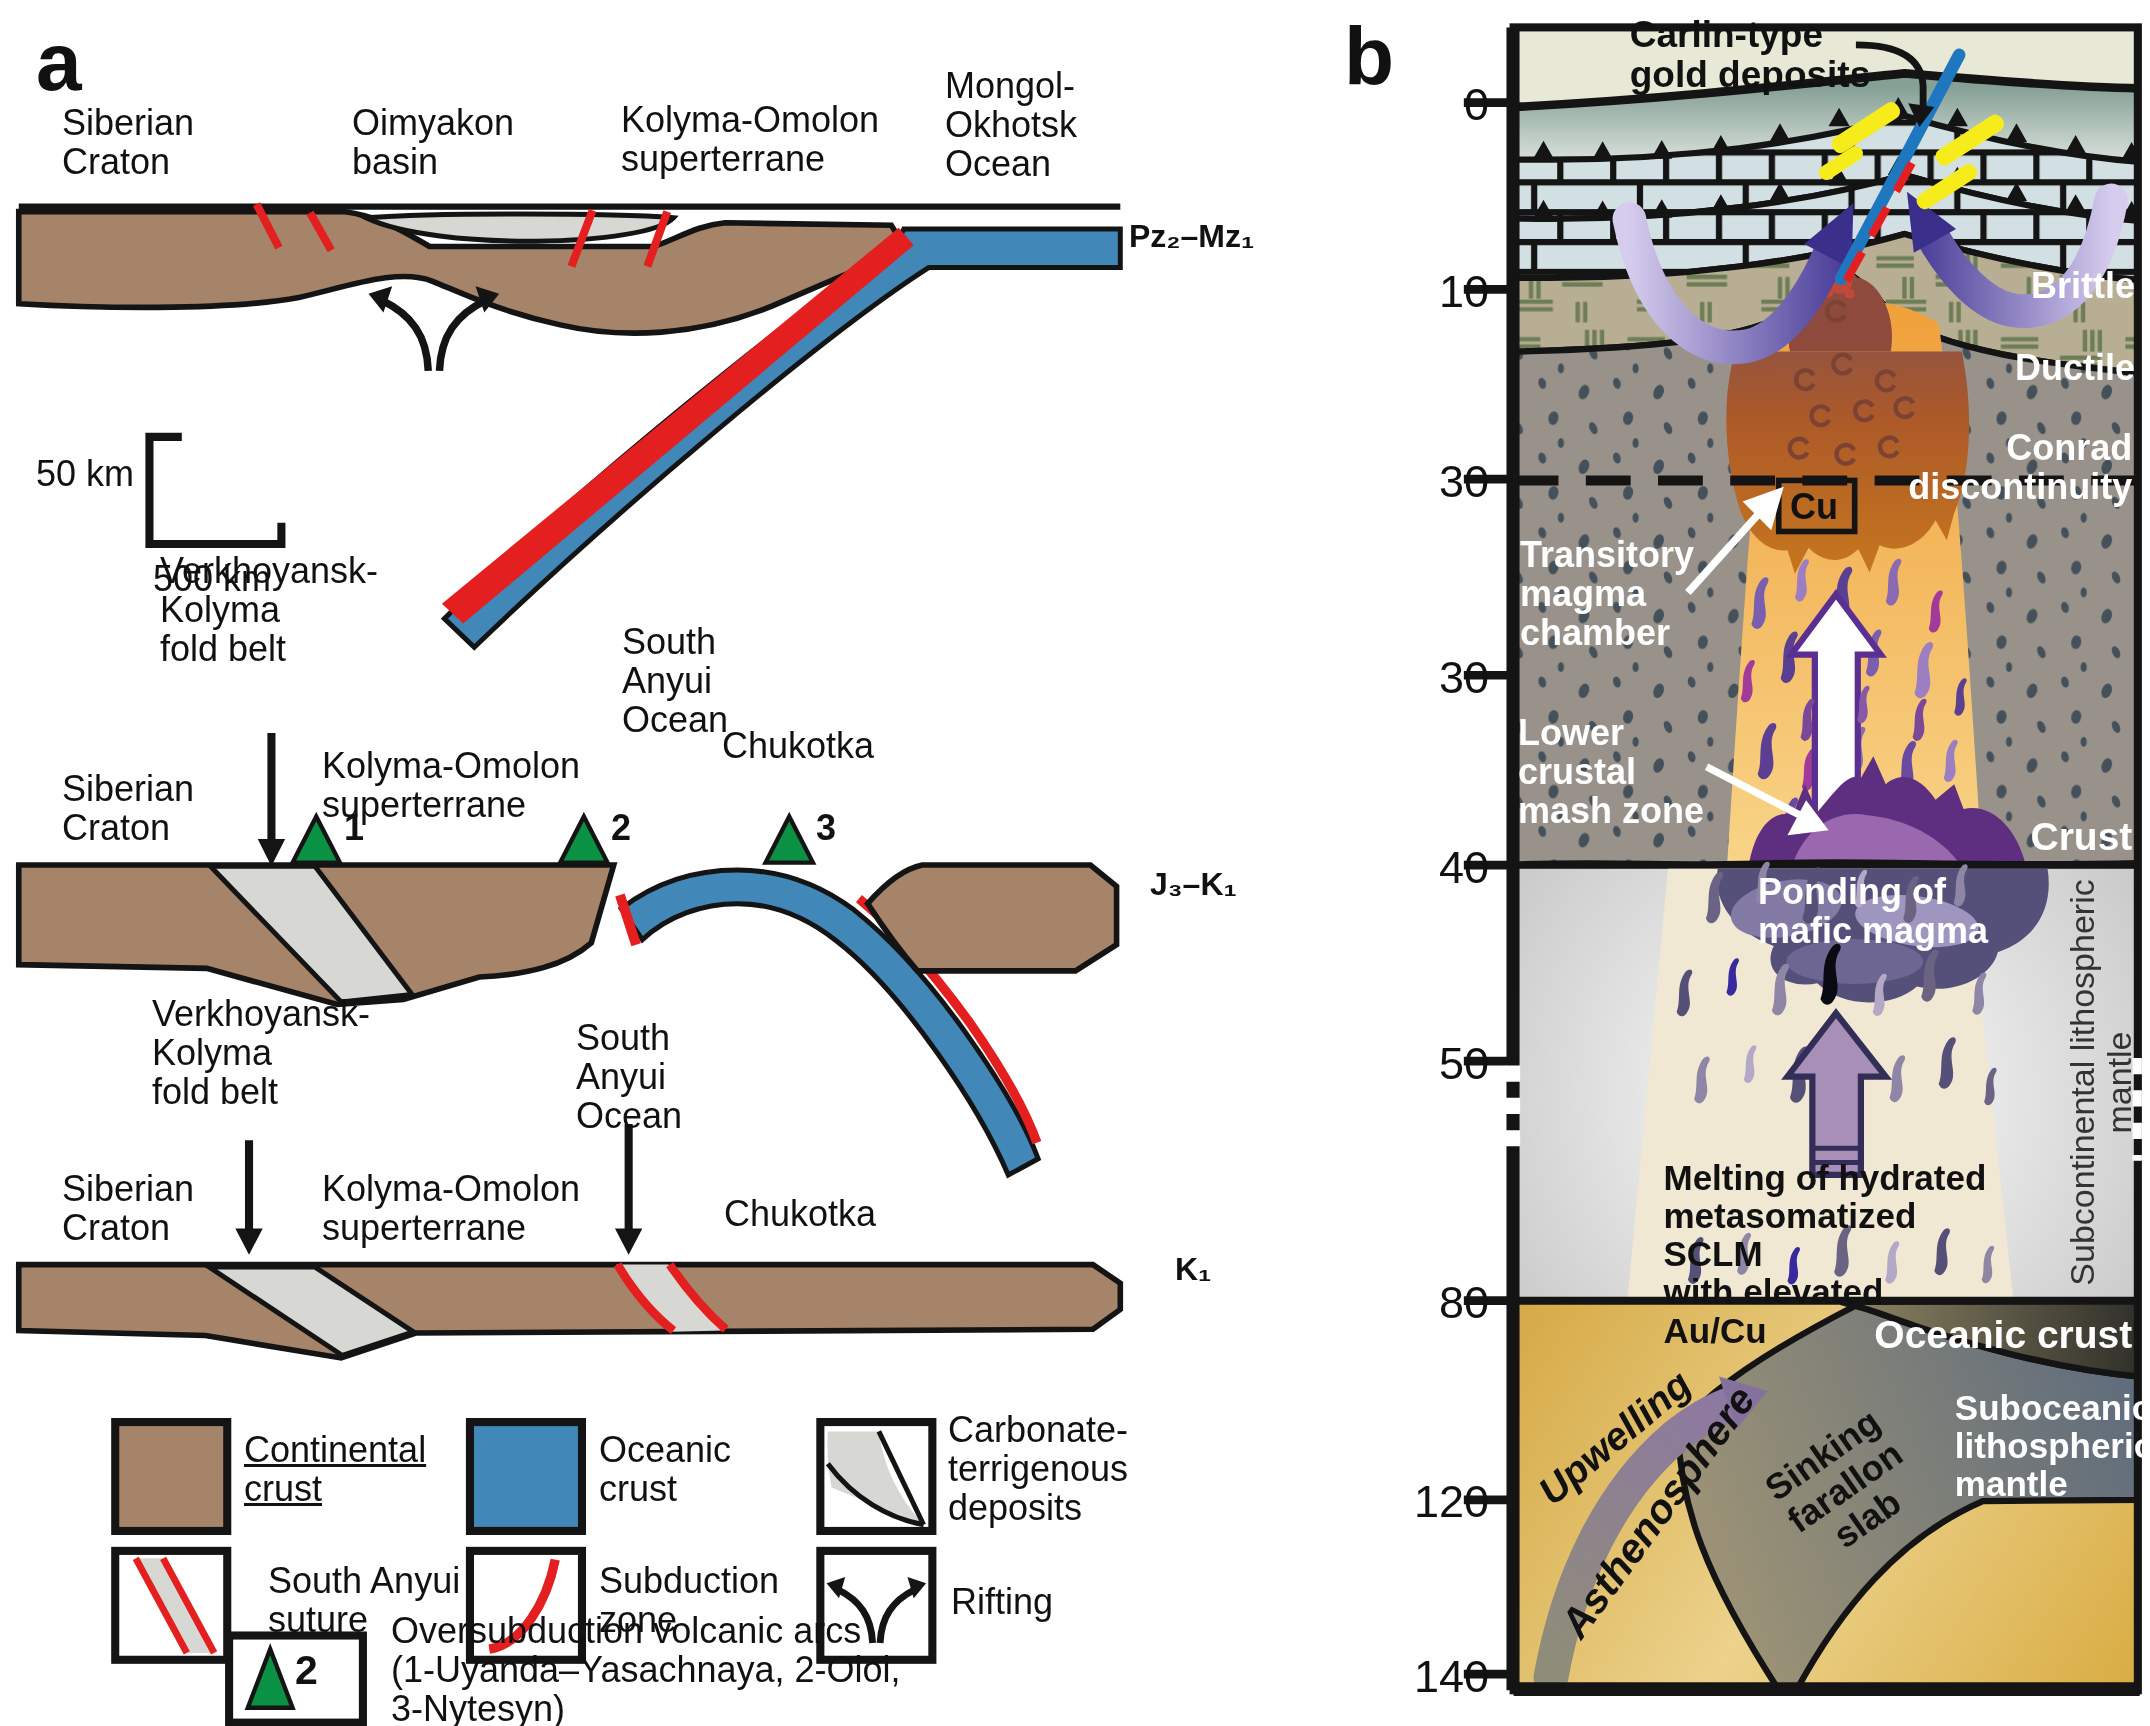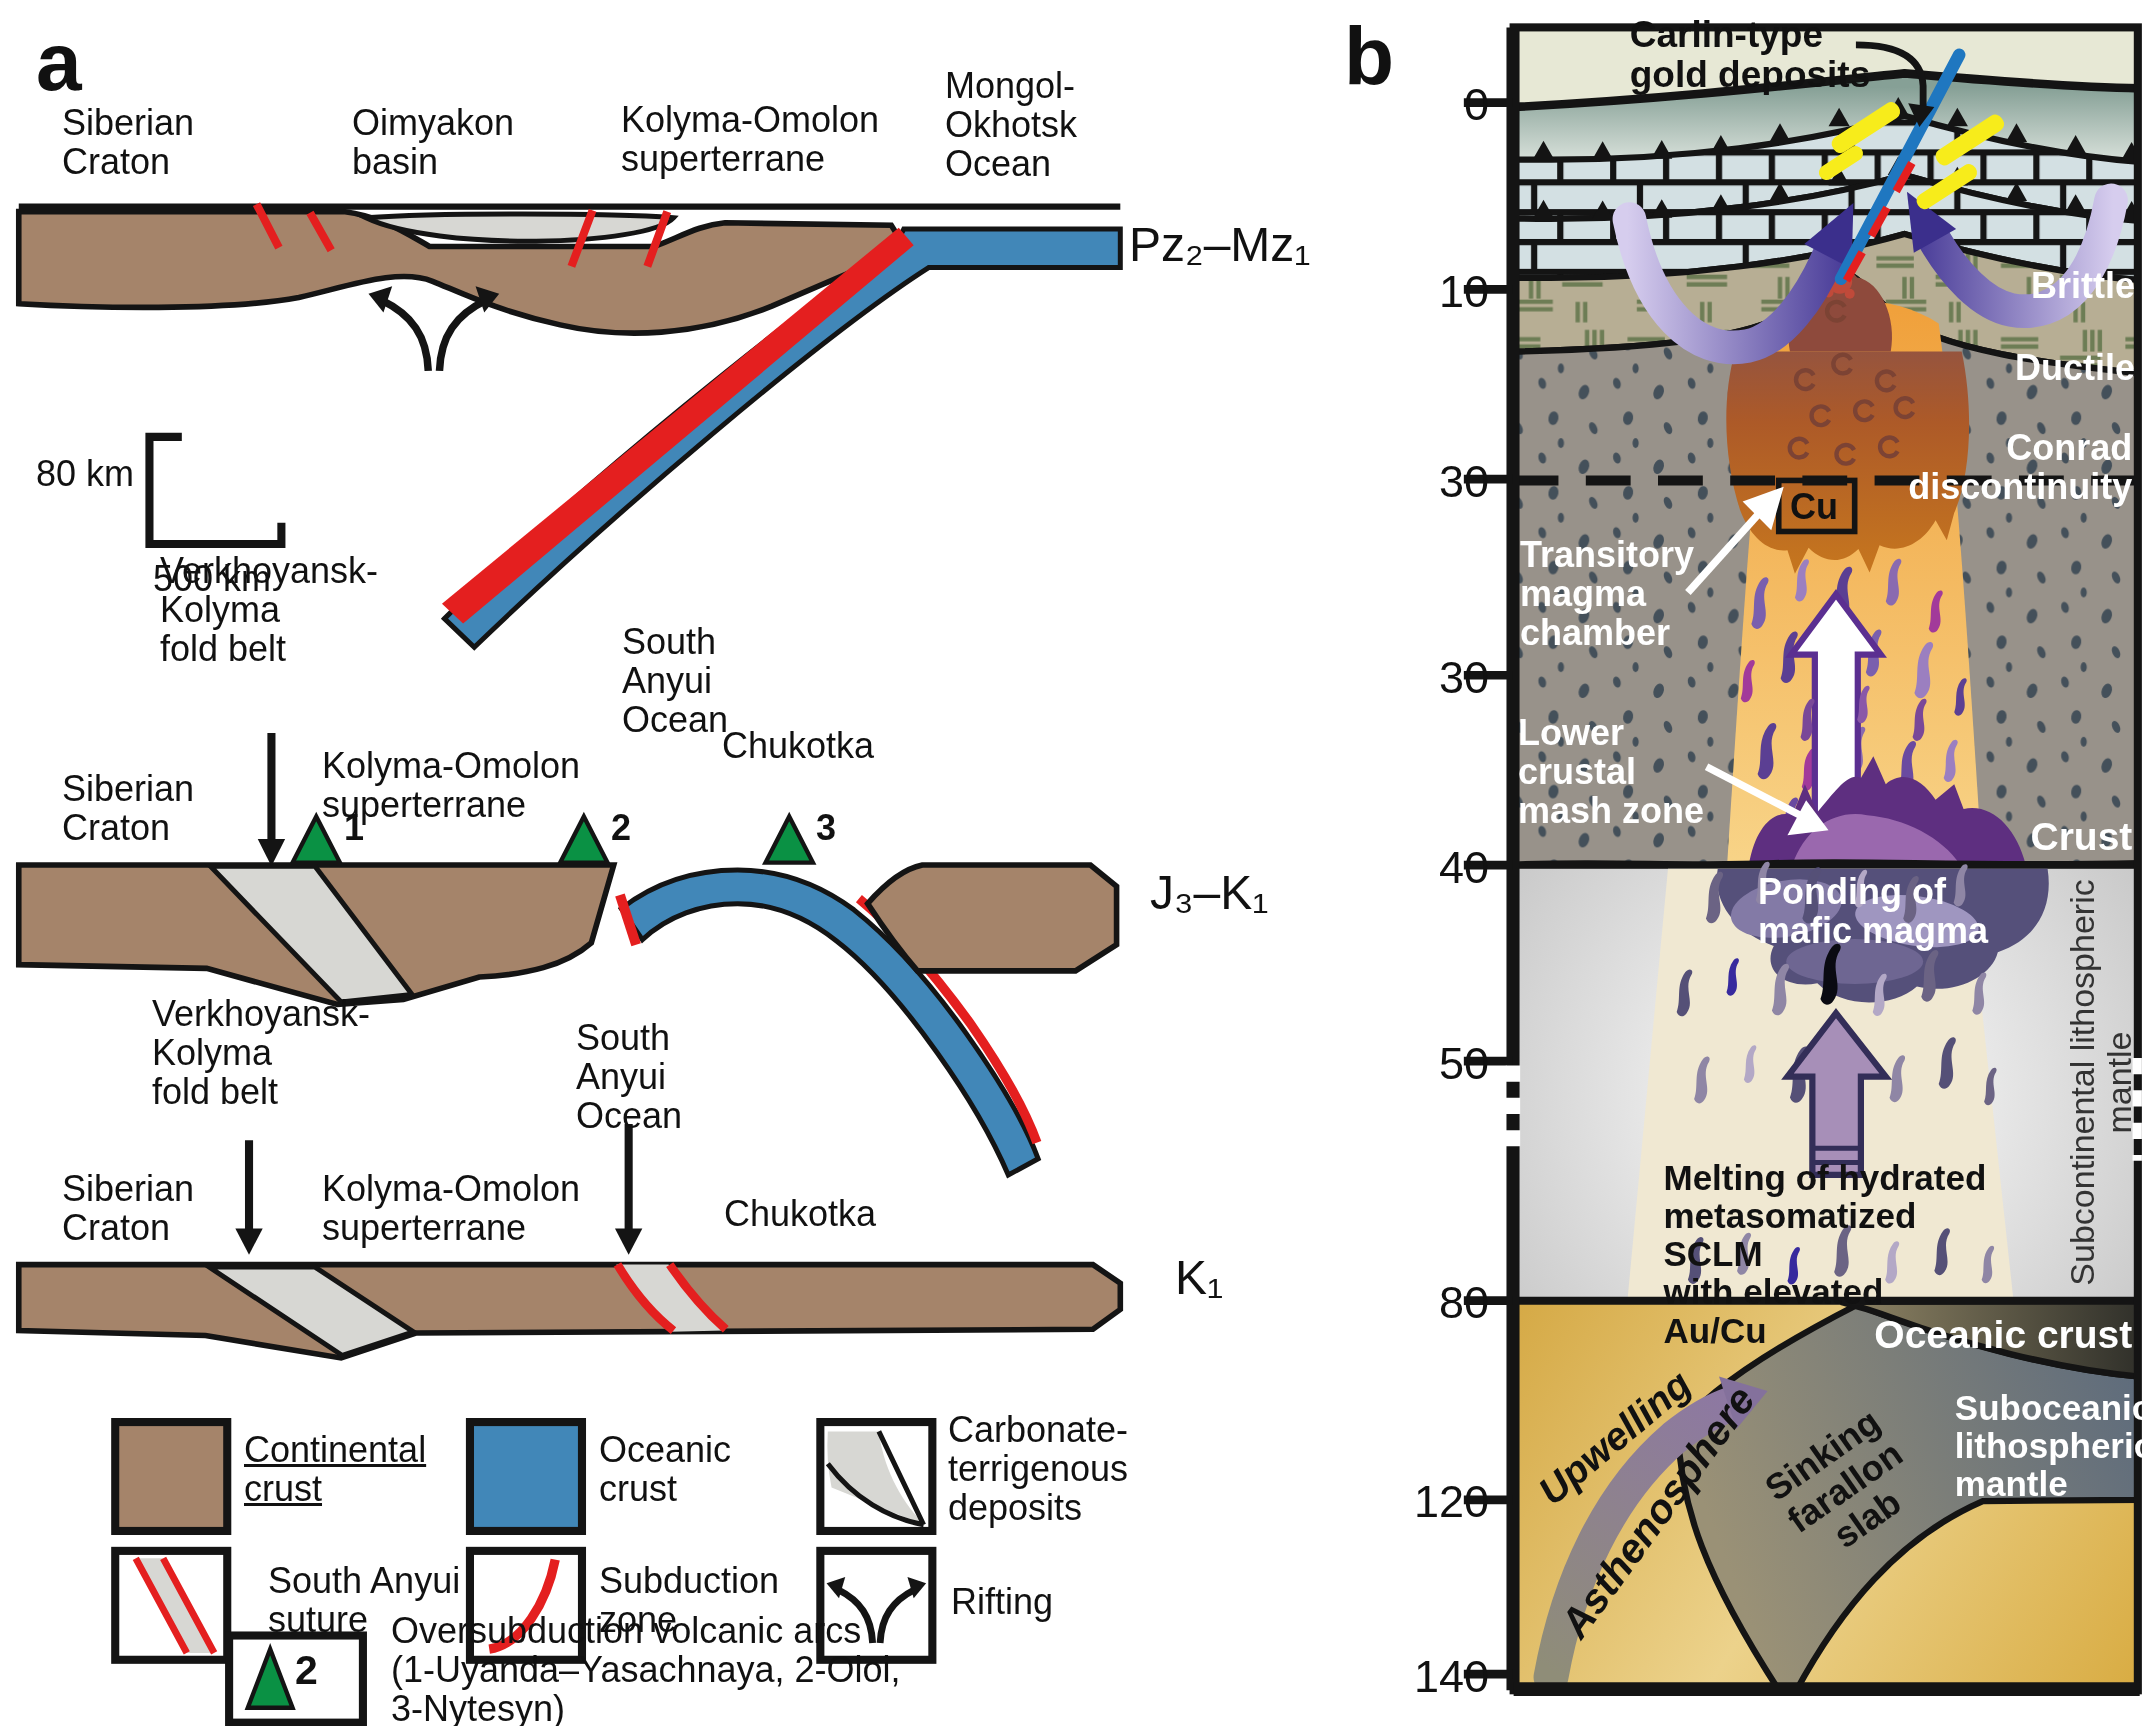--- a/index.html
+++ b/index.html
@@ -3,21 +3,21 @@
 <meta charset="utf-8">
 <style>
   html,body{margin:0;padding:0;background:#ffffff;}
   #fig{position:relative;width:2151px;height:1727px;background:#ffffff;
        font-family:"Liberation Sans",sans-serif;overflow:hidden;color:#111;}
   #art{position:absolute;left:0;top:0;}
   .lbl{position:absolute;white-space:pre-line;line-height:1.09;color:#111;}
   .ctr{transform:translateX(-50%);text-align:left;}
   .t58{font-size:36px;}
   .bold{font-weight:bold;}
-  .stage{font-size:48px;font-weight:normal;}
+  .stage{font-size:32px;font-weight:bold;}
   .panel-title{font-size:82px;font-weight:bold;}
   .white{color:#ffffff;font-weight:bold;}
   .tick{font-size:45px;text-align:right;width:134px;left:1355px;}
   .rt{text-align:right;}
   .it{font-style:italic;}
 </style>
 </head>
 <body>
 
 <div id="fig">
@@ -350,21 +350,21 @@
 <div class="lbl t58 ctr" style="left:128px;top:103px;">Siberian
 Craton</div>
 <div class="lbl t58 ctr" style="left:433px;top:103px;">Oimyakon
 basin</div>
 <div class="lbl t58 ctr" style="left:750px;top:100px;">Kolyma-Omolon
 superterrane</div>
 <div class="lbl t58 ctr" style="left:1011px;top:66px;">Mongol-
 Okhotsk
 Ocean</div>
 <div class="lbl stage" style="left:1129px;top:219px;">Pz₂–Mz₁</div>
-<div class="lbl t58 rt" style="left:34px;top:454px;width:100px;">80 km</div>
+<div class="lbl t58 rt" style="left:34px;top:454px;width:100px;">50 km</div>
 <div class="lbl t58 ctr" style="left:212px;top:559px;">500 km</div>
 
 <div class="lbl t58 ctr" style="left:269px;top:551px;">Verkhoyansk-
 Kolyma
 fold belt</div>
 <div class="lbl t58 ctr" style="left:128px;top:769px;">Siberian
 Craton</div>
 <div class="lbl t58 ctr" style="left:451px;top:746px;">Kolyma-Omolon
 superterrane</div>
 <div class="lbl t58 ctr" style="left:675px;top:622px;">South

